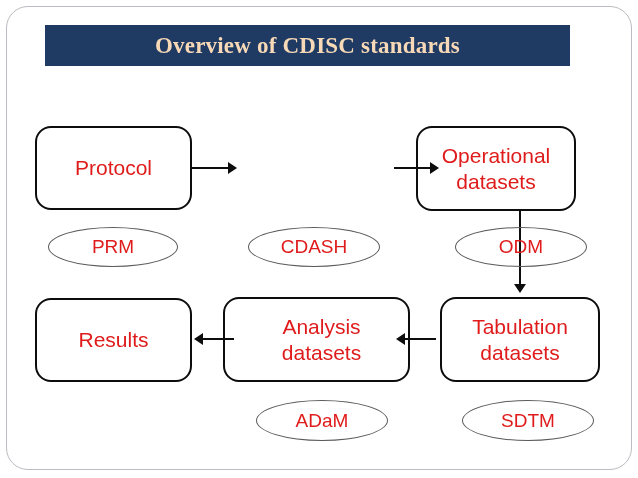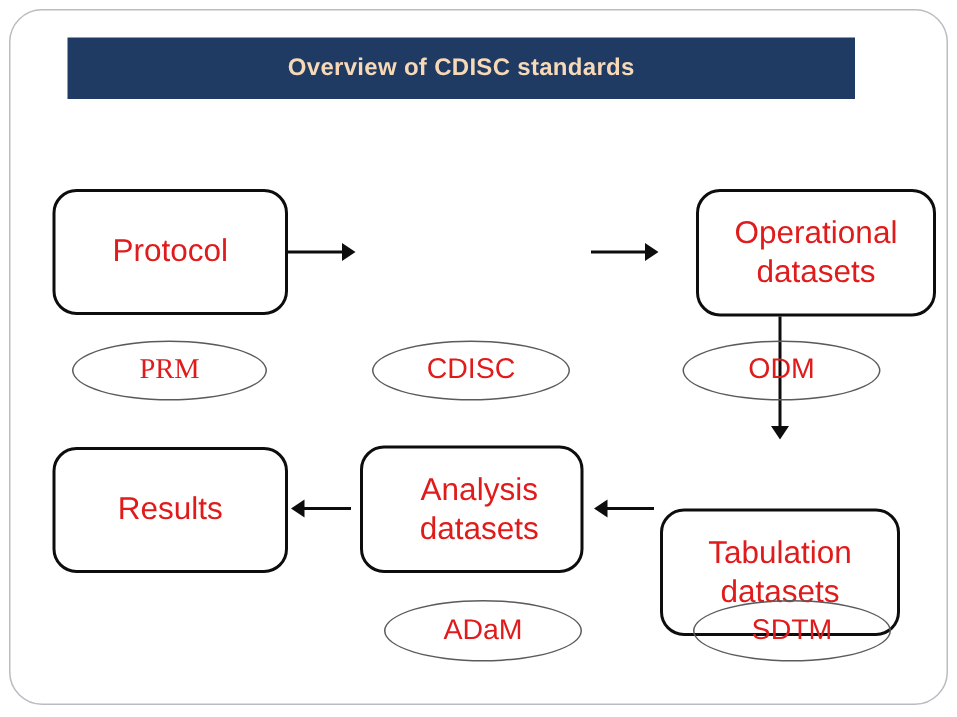--- a/index.html
+++ b/index.html
@@ -41,25 +41,25 @@
     top: 25px;
     width: 525px;
     height: 41px;
     background: #1f3a63;
     display: flex;
     align-items: center;
     justify-content: center;
   }
   #title-text {
     color: #f7d9b7;
-    font-size: 16px;
+    font-size: 23px;
     font-weight: bold;
     letter-spacing: 0.2px;
     white-space: nowrap;
-    font-family: Liberation Sans, sans-serif;
+    font-family: Liberation Serif, serif;
   }
 
   
   .pbox {
     position: absolute;
     box-sizing: border-box;
     border: 2.2px solid #0d0d0d;
     border-radius: 16px;
     background: #ffffff;
     display: flex;
@@ -68,40 +68,40 @@
     text-align: center;
     color: #e01b1b;
     font-size: 21px;
     line-height: 1.22;
     font-family: "Liberation Sans", sans-serif;
   }
   .pbox .lbl { display: block; }
 
   #box-protocol   { left: 35px;  top: 126px; width: 157px; height: 84px; }
   #box-crf        { left: 237px; top: 126px; width: 157px; height: 84px; }
-  #box-opdb       { left: 464px; top: 126px; width: 160px; height: 85px; }
+  #box-opdb       { left: 416px; top: 126px; width: 160px; height: 85px; }
   #box-results    { left: 35px;  top: 298px; width: 157px; height: 84px; }
-  #box-analysis   { left: 240px; top: 297px; width: 149px; height: 85px; padding-left: 10px; }
-  #box-tabulation { left: 440px; top: 297px; width: 160px; height: 85px; margin-top: 42px; }
+  #box-analysis   { left: 223px; top: 297px; width: 187px; height: 85px; padding-left: 10px; }
+  #box-tabulation { left: 440px; top: 297px; width: 160px; height: 85px; }
 
   
   .ell {
     position: absolute;
     box-sizing: border-box;
     border: 1.4px solid #595b5d;
     border-radius: 50%;
     background: transparent;
     display: flex;
     align-items: center;
     justify-content: center;
     color: #e01b1b;
     font-size: 19px;
     font-family: "Liberation Sans", sans-serif;
   }
-  #ell-prm   { left: 48px;  top: 227px; width: 130px; height: 40px; font-family: Liberation Serif, serif; }
+  #ell-prm   { left: 48px;  top: 227px; width: 130px; height: 40px; }
   #ell-cdash { left: 248px; top: 227px; width: 132px; height: 40px; }
   #ell-odm   { left: 455px; top: 227px; width: 132px; height: 40px; }
   #ell-adam  { left: 256px; top: 400px; width: 132px; height: 41px; }
   #ell-sdtm  { left: 462px; top: 400px; width: 132px; height: 41px; }
 
   
   .arrow-h {
     position: absolute;
     height: 2.4px;
     background: #0d0d0d;
@@ -202,21 +202,21 @@
   <div class="head head-left" id="arr4-head"></div>
 
   <div class="arrow-h" id="arr5-line"></div>
   <div class="head head-left" id="arr5-head"></div>
 
   <div class="ell" id="ell-prm">
     <span>PRM</span>
   </div>
 
   <div class="ell" id="ell-cdash">
-    <span>CDISC</span>
+    <span>CDASH</span>
   </div>
 
   <div class="ell" id="ell-odm">
     <span>ODM</span>
   </div>
 
   <div class="ell" id="ell-adam">
     <span>ADaM</span>
   </div>
 

